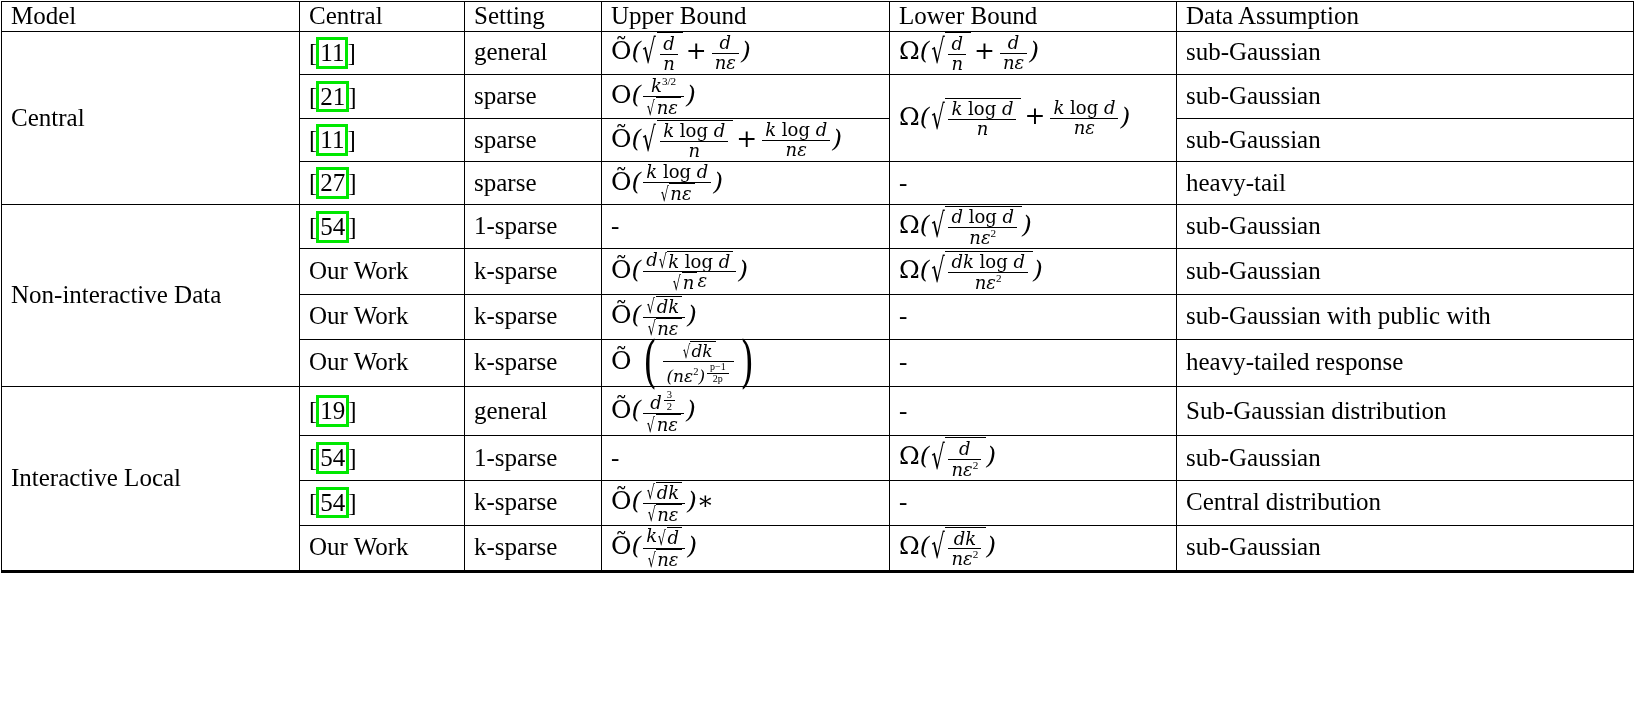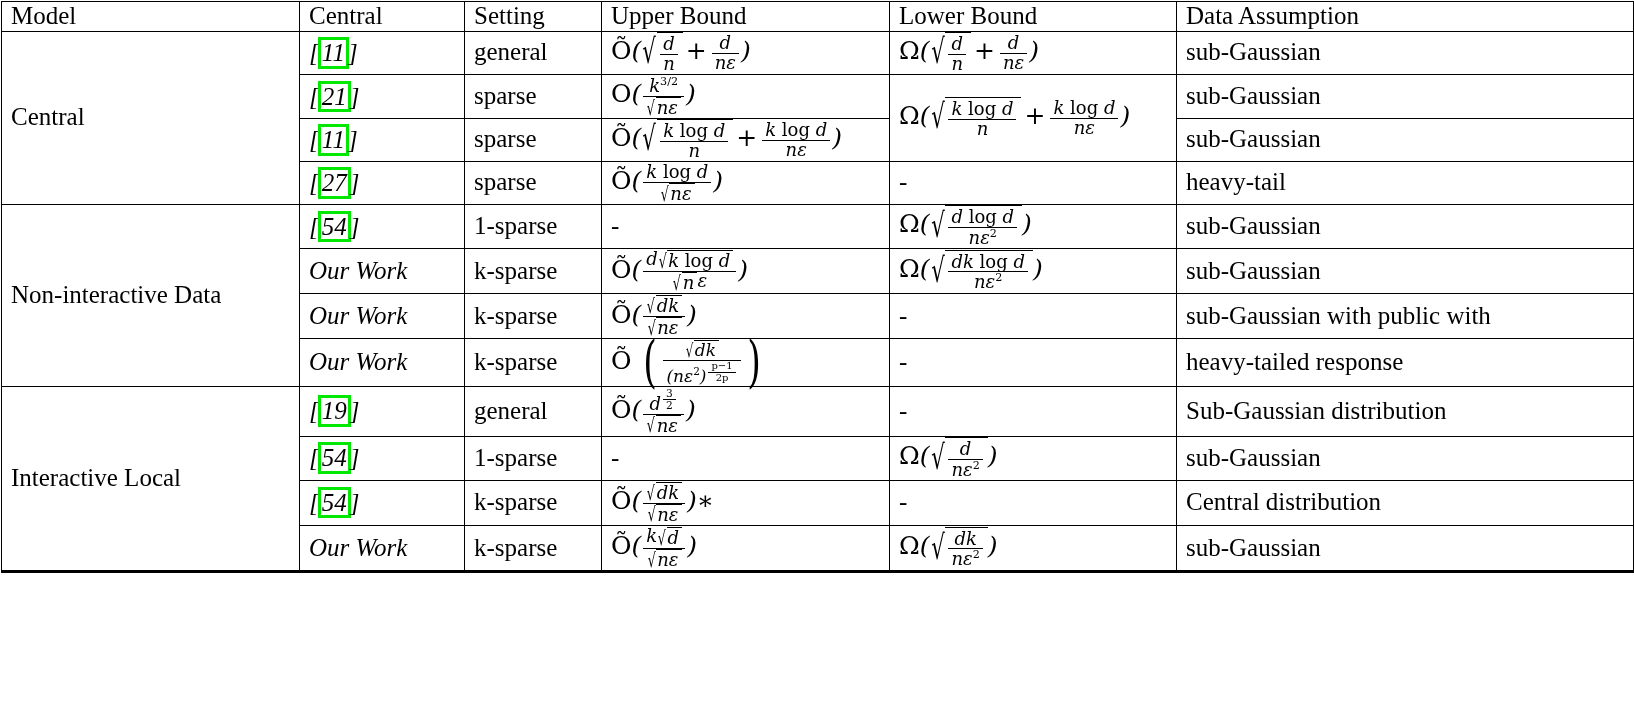--- a/index.html
+++ b/index.html
@@ -7,38 +7,38 @@
   #wrap{width:1634px;height:706px;position:relative;overflow:hidden;}
   table.tbl{border-collapse:collapse;table-layout:fixed;width:1632px;height:572px;margin:1px 0 0 1px;}
   table.tbl td,table.tbl th{border:1px solid #000;padding:0 9px;font-weight:normal;text-align:left;vertical-align:middle;font-size:25px;line-height:1.15;background:#fff;}
   
   col.c-model{width:298px;} col.c-method{width:165px;} col.c-setting{width:137px;}
   col.c-ub{width:288px;} col.c-lb{width:287px;} col.c-da{width:457px;}
   .bot-rule{border-bottom:3px solid #000;}
   thead td{border-bottom:2px solid #000;border-top:3px solid #000;}
   .grp-start td{border-top:3px solid #000;}
   td.model-cell{font-size:26px;}
-  td.method-cell{text-align:left;font-style:italic;}
+  td.method-cell{text-align:left;}
   .ourwork{font-weight:bold;}
   .cite{white-space:nowrap;display:inline-block;}
   .cite .brk{color:#000;}
   .cite .num{display:inline-block;border:3px solid #00e800;padding:0 1px;line-height:1.02;margin:0 -1px;}
   td.bound{font-size:25px;}
   .dash{font-size:25px;}
   
   .m{font-family:"DejaVu Serif",serif;font-style:italic;white-space:nowrap;display:inline-block;vertical-align:middle;}
   .up{font-style:normal;}
   .frac{display:inline-block;vertical-align:middle;text-align:center;font-size:0.72em;line-height:1.05;margin:0 2px;position:relative;top:0.03em;}
   .frac .nu{display:block;padding:0 3px;border-bottom:1.4px solid #000;}
   .frac .de{display:block;padding:0 3px;}
   .sq{display:inline-block;vertical-align:middle;white-space:nowrap;}
   .sq > .rad{display:inline-block;vertical-align:middle;font-size:1.0em;transform:scaleY(1.35) scaleX(0.85);transform-origin:center;}
   .sq > .bod{display:inline-block;vertical-align:middle;border-top:1.4px solid #000;padding:1px 3px 0 1px;}
   .sqs > .rad{font-size:0.82em;}
-  .supn{font-size:0.62em;vertical-align:super;font-style:normal;}
+  .supn{font-size:0.62em;vertical-align:super;font-style:normal;font-family:Liberation Serif, serif;}
   .bigparen{display:inline-block;vertical-align:middle;font-size:2.25em;font-style:normal;line-height:0.62;transform:scaleX(0.62);transform-origin:center;}
   .op{font-style:normal;padding:0 3px;}
   .star{font-style:normal;}
 </style>
 </head>
 <body>
 <div id="wrap">
 
 <table class="tbl">
   <colgroup>

